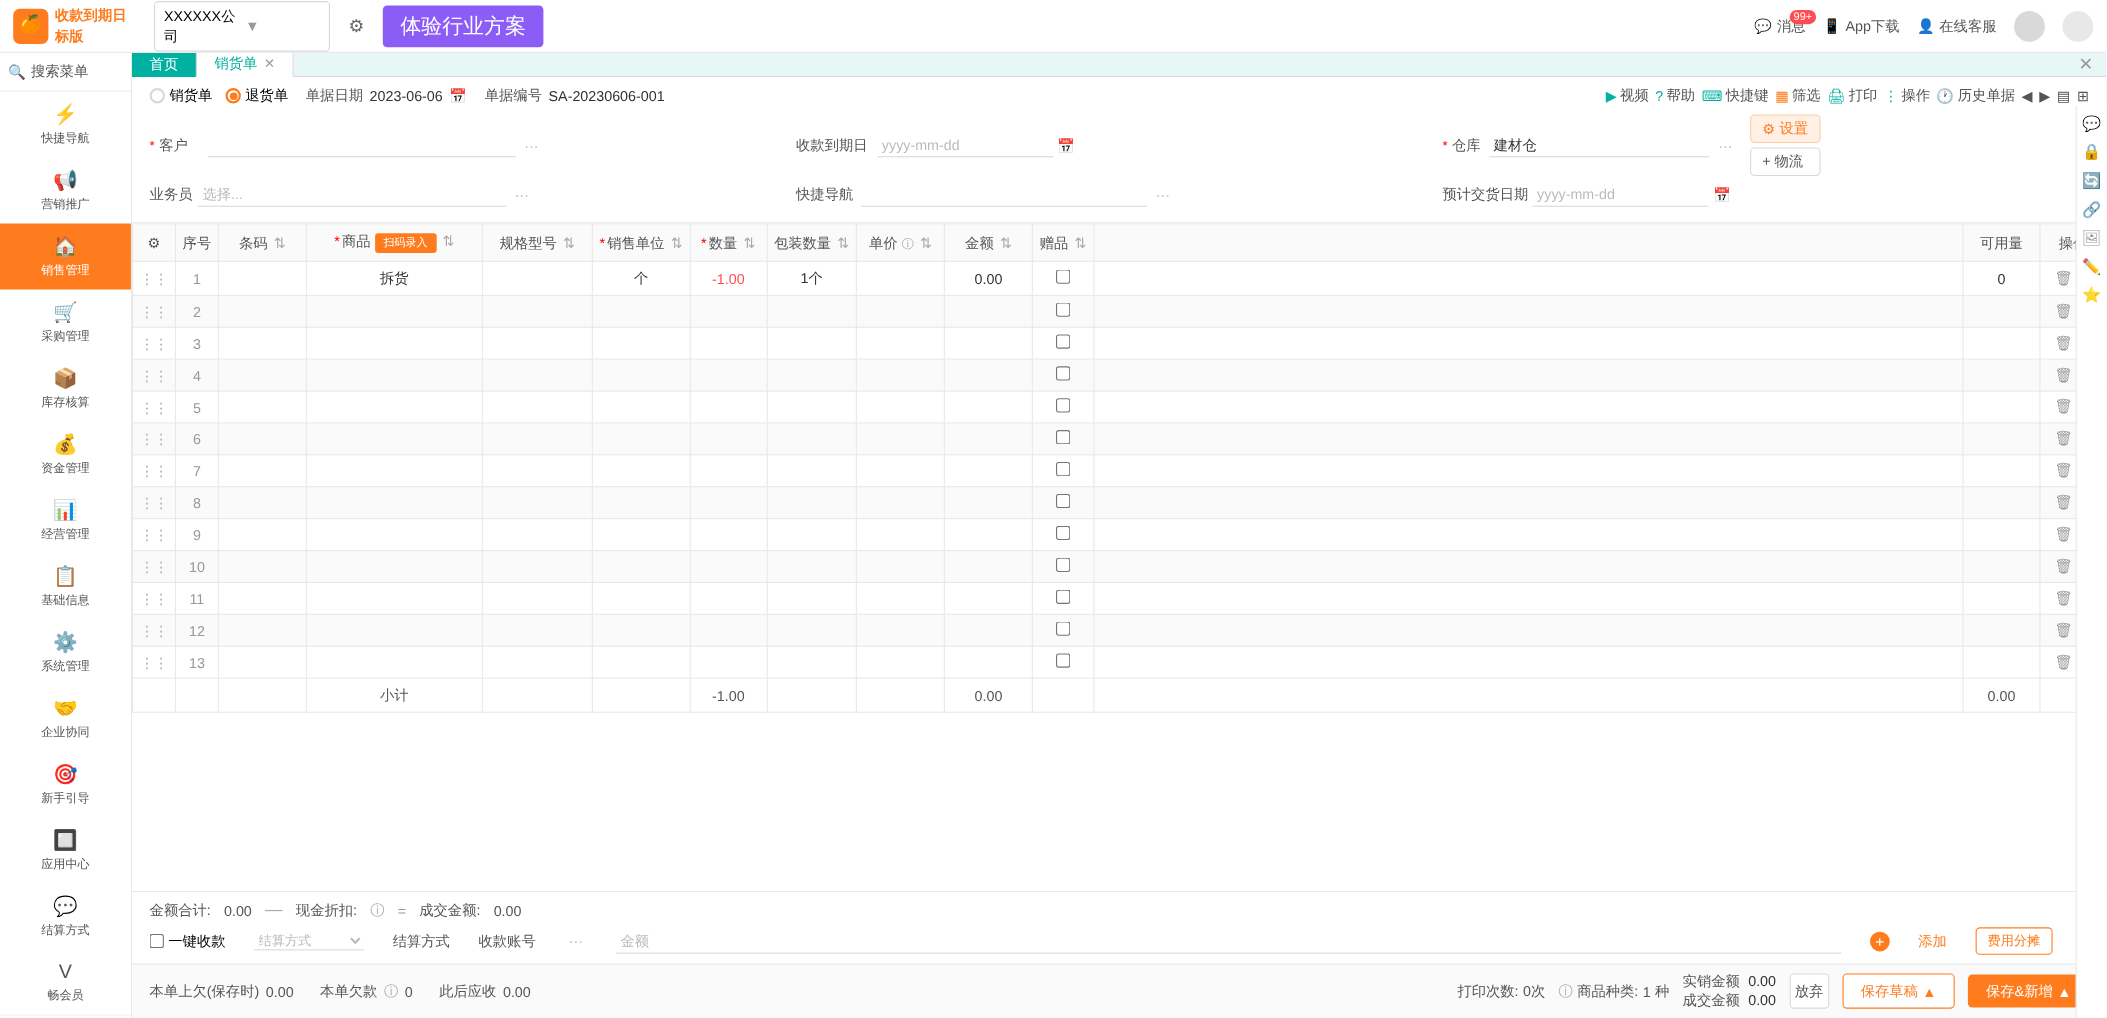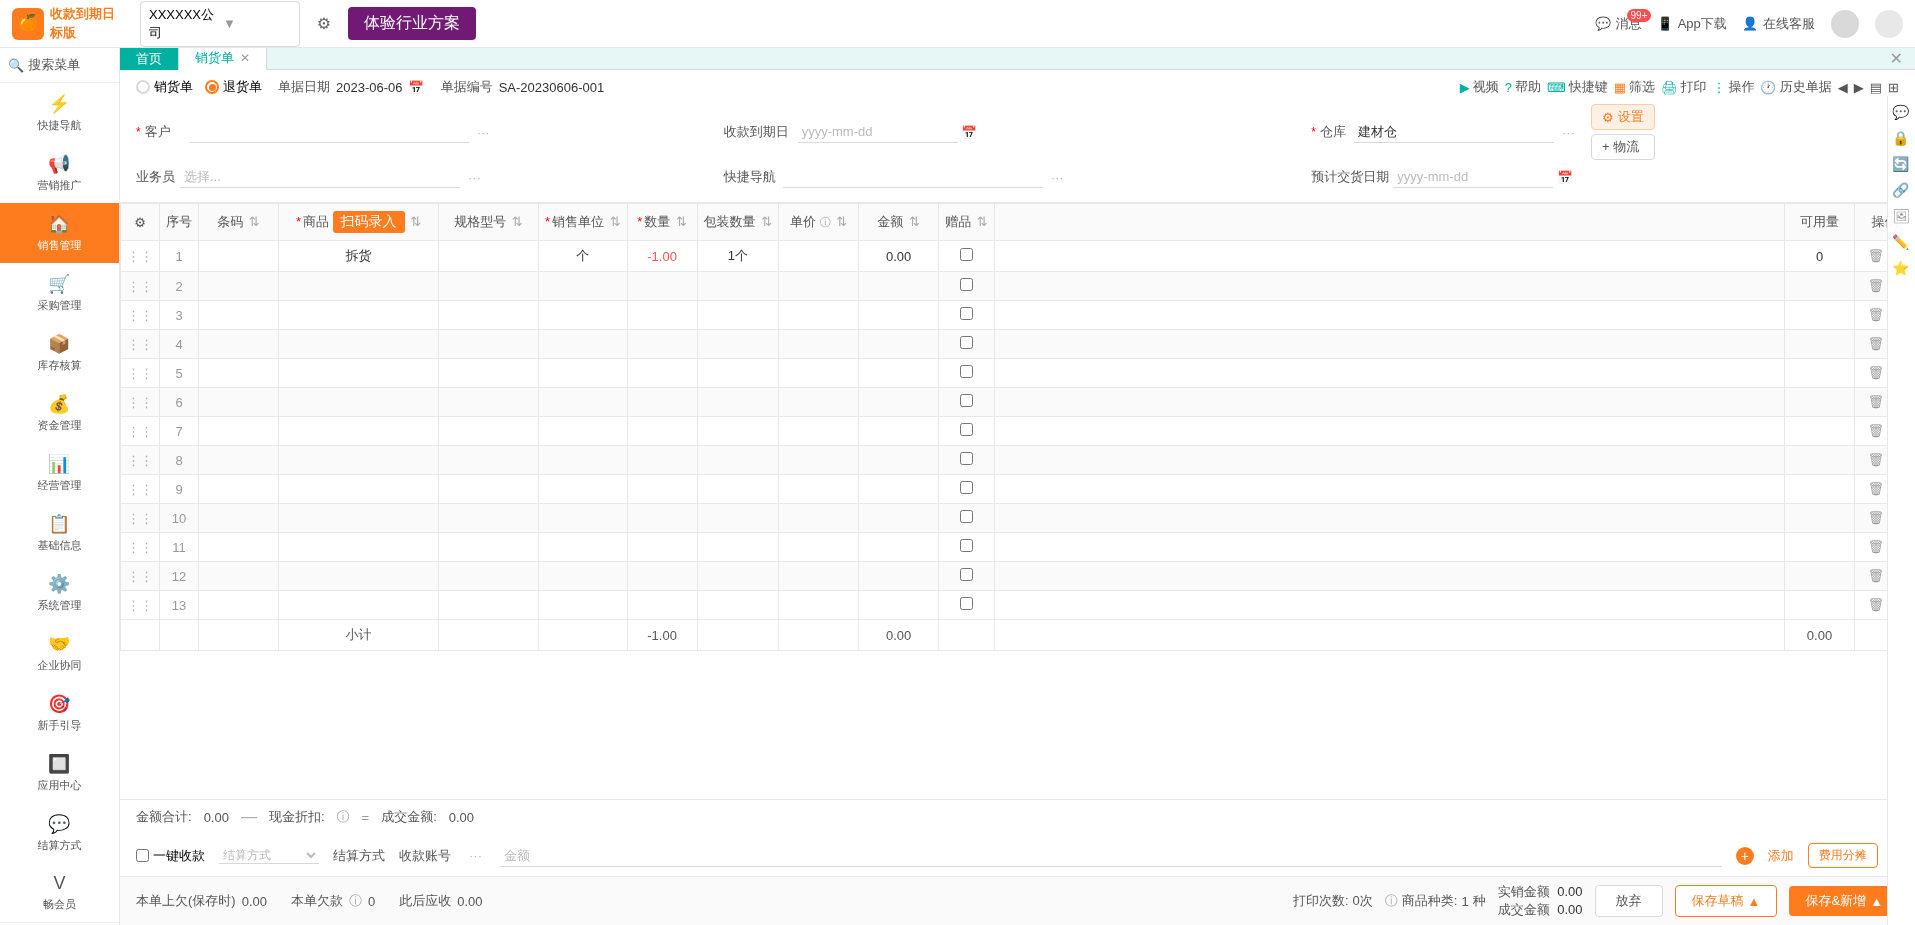--- a/index.html
+++ b/index.html
@@ -55,27 +55,27 @@
       height: 32px;
       display: flex;
       align-items: center;
       justify-content: center;
       cursor: pointer;
       color: #666;
       margin: 0 8px;
       font-size: 16px;
     }
     .trial-btn {
-      background: #701a75;
+      background: #8b5cf6;
       color: white;
       border: none;
       border-radius: 4px;
       padding: 6px 16px;
       cursor: pointer;
-      font-size: 16px;
+      font-size: 19px;
     }
     .top-bar-right {
       margin-left: auto;
       display: flex;
       align-items: center;
       gap: 16px;
     }
     .top-bar-right-item {
       display: flex;
       align-items: center;
@@ -312,21 +312,21 @@
       color: #555;
     }
     .required-mark { color: red; margin-right: 2px; }
     .scan-btn {
       background: #ff7c1e;
       color: white;
       border: none;
       border-radius: 3px;
       padding: 2px 8px;
       cursor: pointer;
-      font-size: 14px;
+      font-size: 10px;
     }
     .sort-icon { color: #aaa; margin-left: 2px; }
     .red-text { color: #ff4d4f; }
 
     
     .bottom-area {
       background: white;
       border-top: 1px solid #e8e8e8;
       padding: 8px 16px;
     }
@@ -334,22 +334,22 @@
       display: flex;
       align-items: center;
       gap: 12px;
       font-size: 12px;
       color: #555;
     }
     .equals { color: #999; }
     .payment-row {
       display: flex;
       align-items: center;
-      margin-top: 17px;
-      gap: 14px;
+      margin-top: 6px;
+      gap: 26px;
       font-size: 12px;
     }
     .checkbox-item {
       display: flex;
       align-items: center;
       gap: 4px;
     }
     .add-btn {
       background: #ff7c1e;
       color: white;
@@ -390,21 +390,21 @@
       margin-left: auto;
       display: flex;
       align-items: center;
       gap: 12px;
     }
     .discard-btn {
       border: 1px solid #d9d9d9;
       background: white;
       color: #555;
       border-radius: 4px;
-      padding: 6px 20px;
+      padding: 6px 4px;
       cursor: pointer;
     }
     .save-draft-btn {
       border: 1px solid #ff7c1e;
       background: white;
       color: #ff7c1e;
       border-radius: 4px;
       padding: 6px 16px;
       cursor: pointer;
       display: flex;

